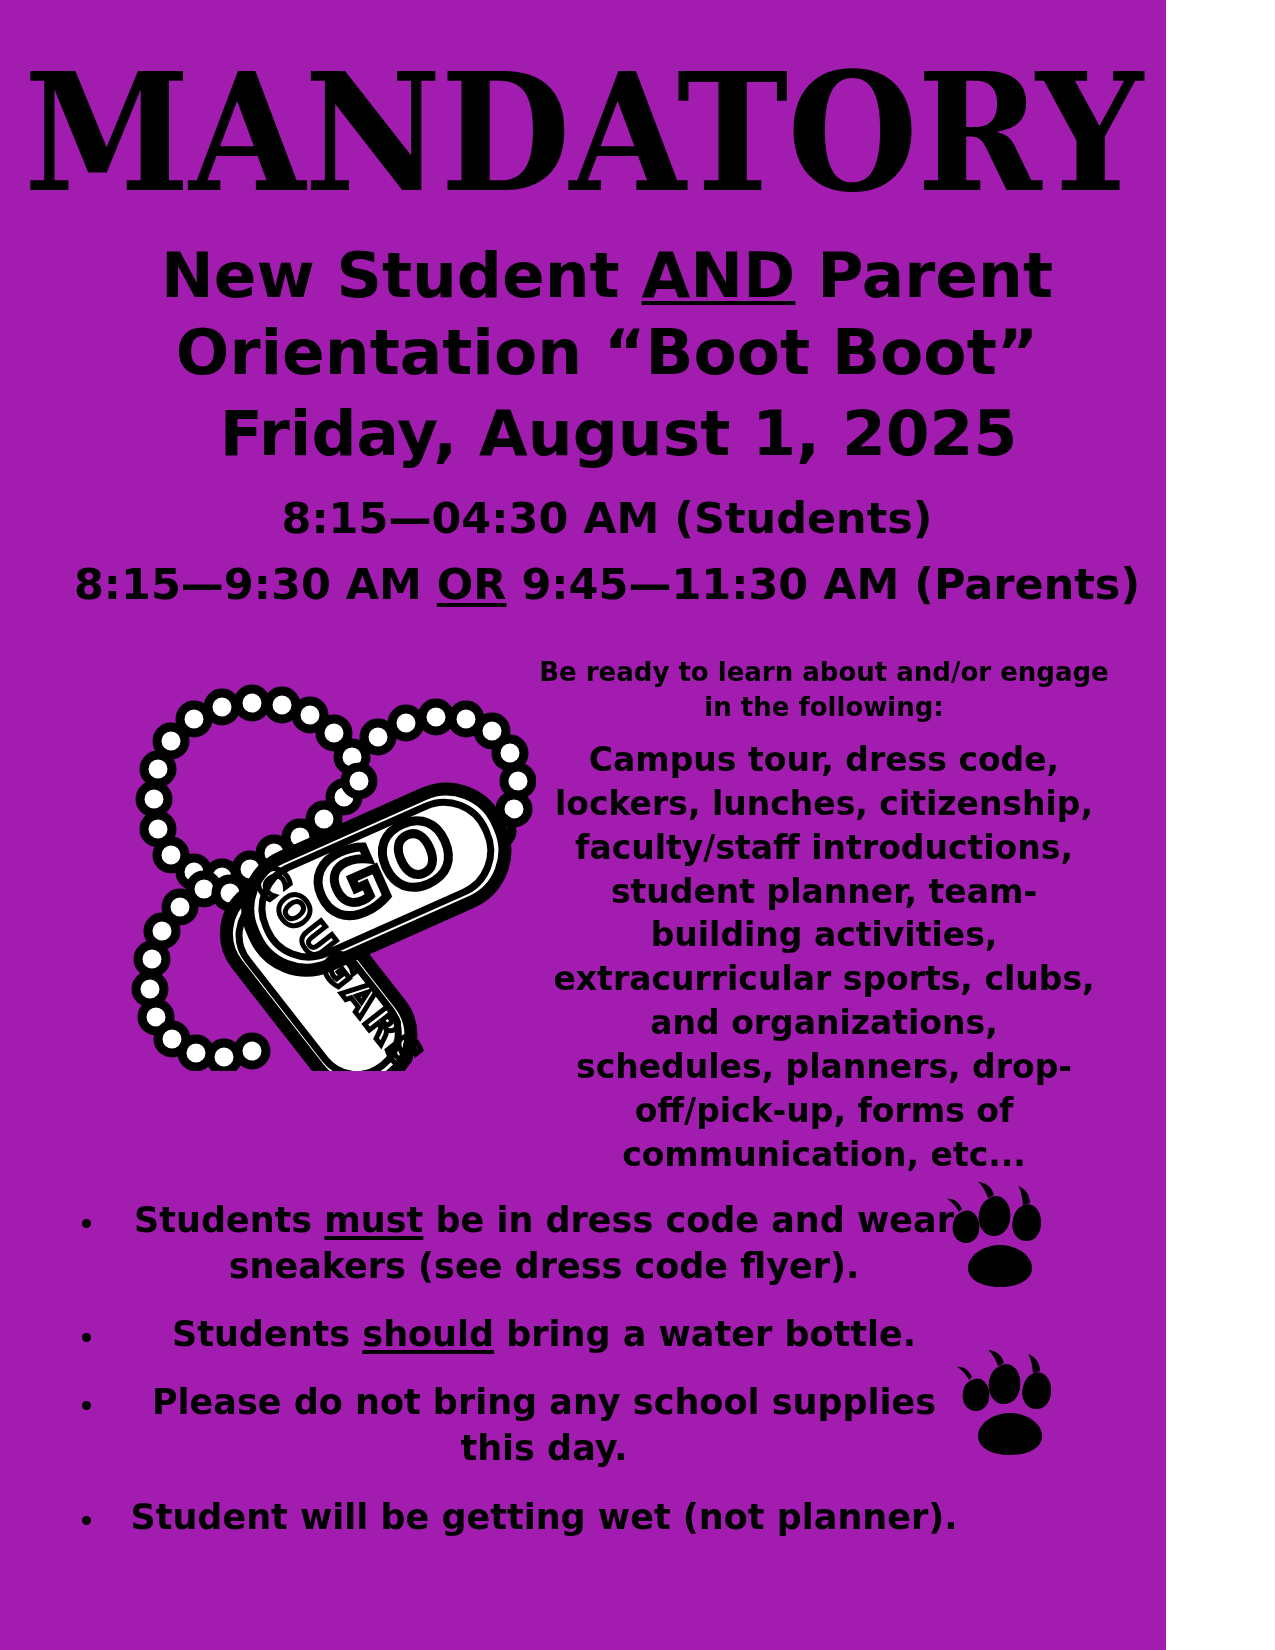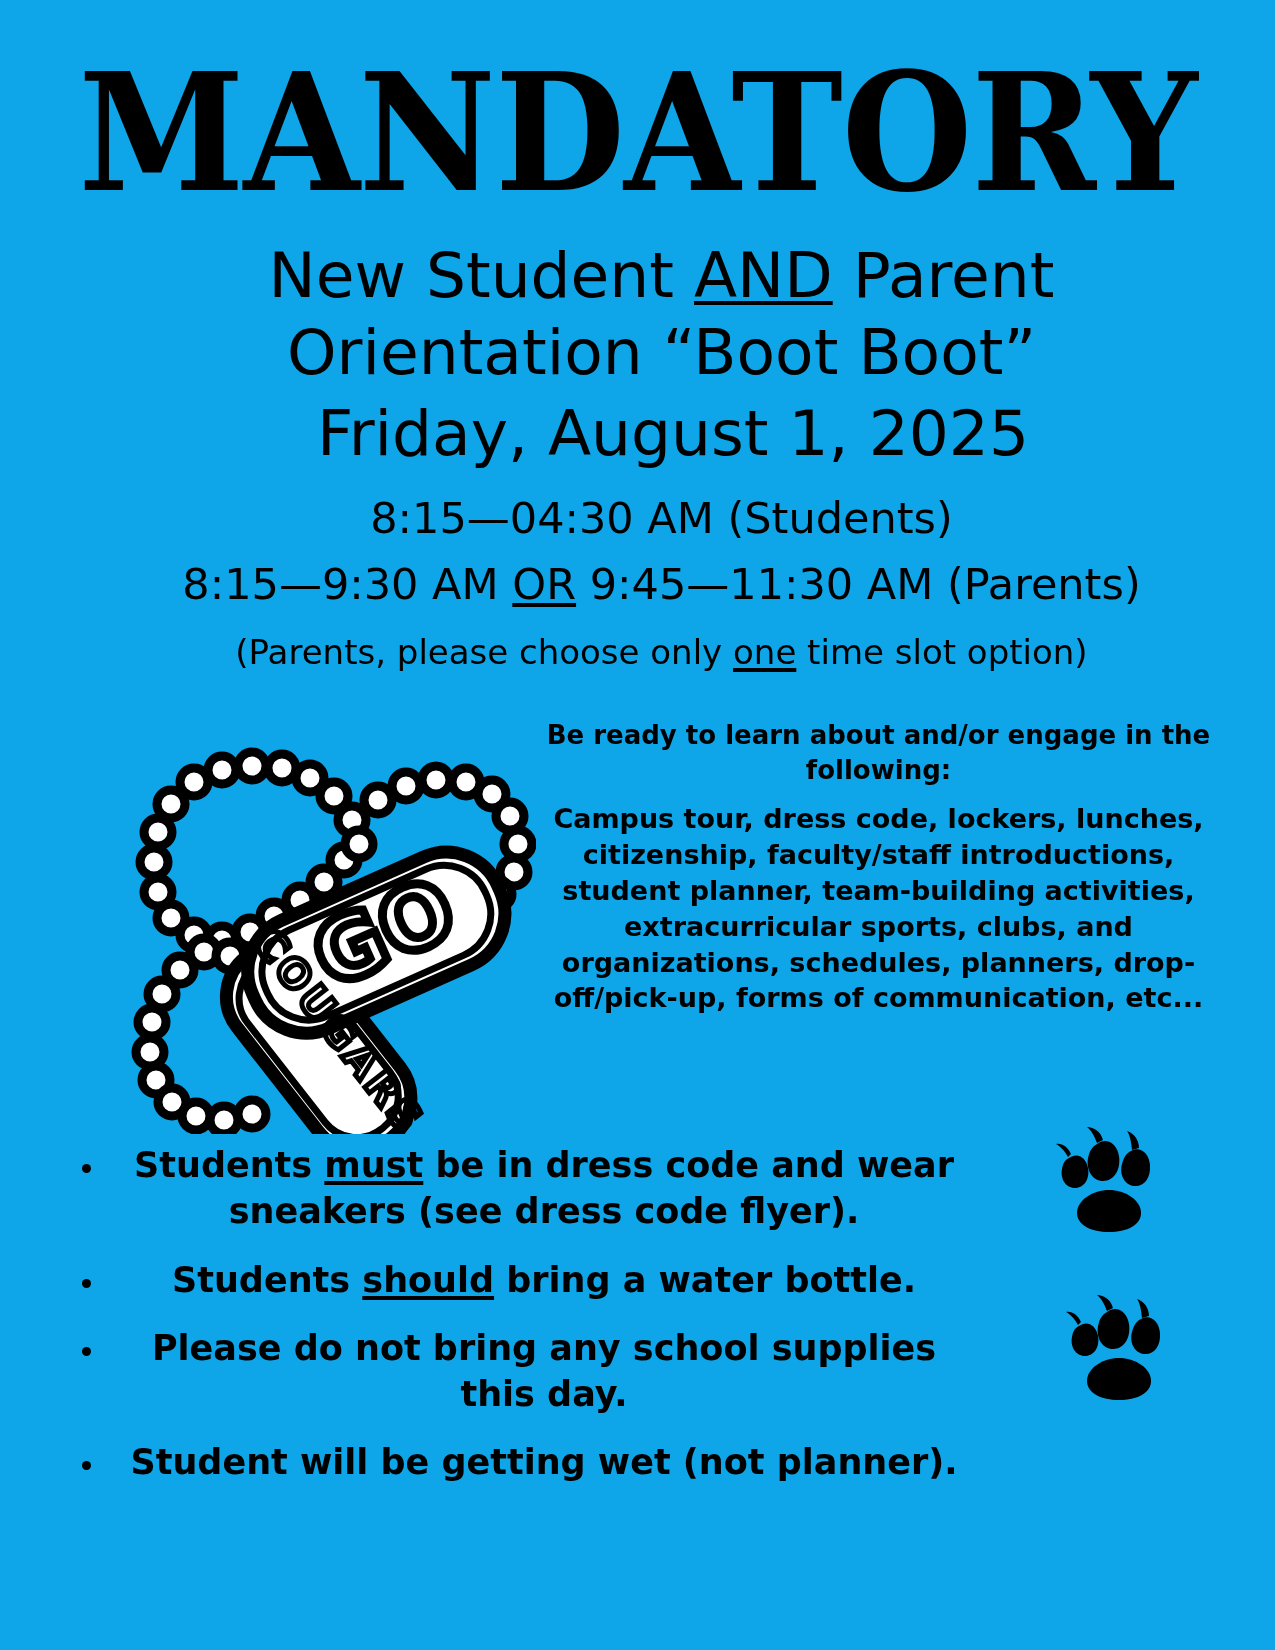--- a/index.html
+++ b/index.html
@@ -10,23 +10,23 @@
   }
   body {
     width: 1275px;
     height: 1650px;
     font-family: "DejaVu Sans", sans-serif;
     color: #000000;
     overflow: hidden;
   }
   .flyer {
     position: relative;
-    width: 1275px;
+    width: 1166px;
     height: 1650px;
-    background: #0ea5e9;
+    background: #a21caf;
     box-sizing: border-box;
     padding: 0;
   }
 
   
   .headline {
     text-align: center;
     font-family: "DejaVu Serif", serif;
     font-weight: 700;
     font-size: 150px;
@@ -37,21 +37,21 @@
     transform: scaleY(1.08);
     transform-origin: top center;
     white-space: nowrap;
   }
 
   
   .subtitle-block {
     text-align: center;
     margin-top: 40px;
     font-family: "DejaVu Sans", sans-serif;
-    font-weight: 400;
+    font-weight: 700;
     padding-left: 48px;
   }
   .subtitle-line {
     font-size: 63px;
     line-height: 1.22;
     white-space: nowrap;
   }
   .date-line {
     font-size: 63px;
     line-height: 1.22;
@@ -106,21 +106,21 @@
     font-weight: 700;
     padding-top: 14px;
     padding-right: 20px;
   }
   .activities-intro {
     font-size: 26px;
     line-height: 1.32;
     margin: 0 0 14px 0;
   }
   .activities-body {
-    font-size: 27px;
+    font-size: 33px;
     line-height: 1.33;
     margin: 12px;
   }
 
   
   .bullets-wrap {
     position: relative;
     margin-top: 8px;
     padding: 0 40px 0 70px;
   }
@@ -171,21 +171,20 @@
     <div class="subtitle-line"><span>New Student </span><u class="ul">AND</u><span> Parent</span></div>
 
     <div class="subtitle-line">Orientation “Boot Boot”</div>
 
     <div class="date-line">Friday, August 1, 2025</div>
 
     <div class="time-line-1">8:15—04:30 AM (Students)</div>
 
     <div class="time-line-2"><span>8:15—9:30 AM </span><u class="ul">OR</u><span> 9:45—11:30 AM (Parents)</span></div>
 
-    <div class="note-line"><span>(Parents, please choose only </span><u class="ul">one</u><span> time slot option)</span></div>
   </div>
 
   <div class="middle">
 
     <div class="dogtag-art">
       <svg width="440" height="430" viewBox="0 0 440 430" aria-hidden="true">
         <g fill="none" stroke="#000" stroke-width="11" stroke-linecap="round" stroke-linejoin="round">
 
           <g fill="#fff" stroke="#000" stroke-width="9">
             <circle cx="62" cy="128" r="14"></circle>

